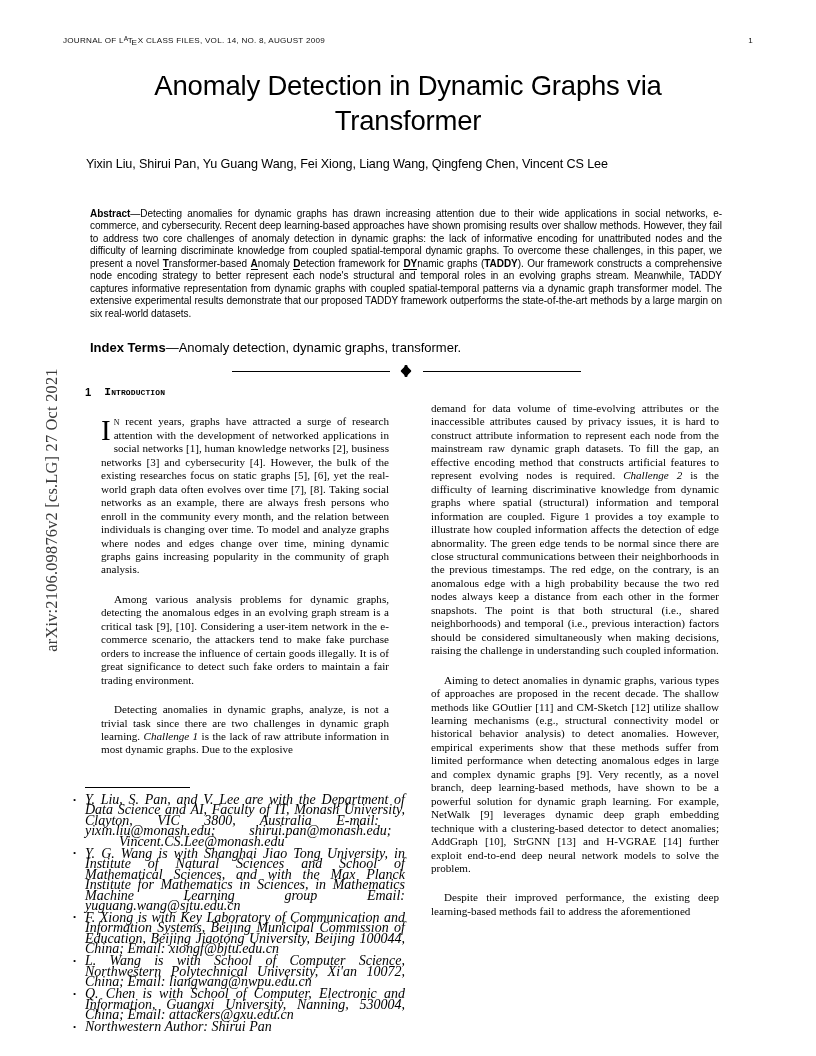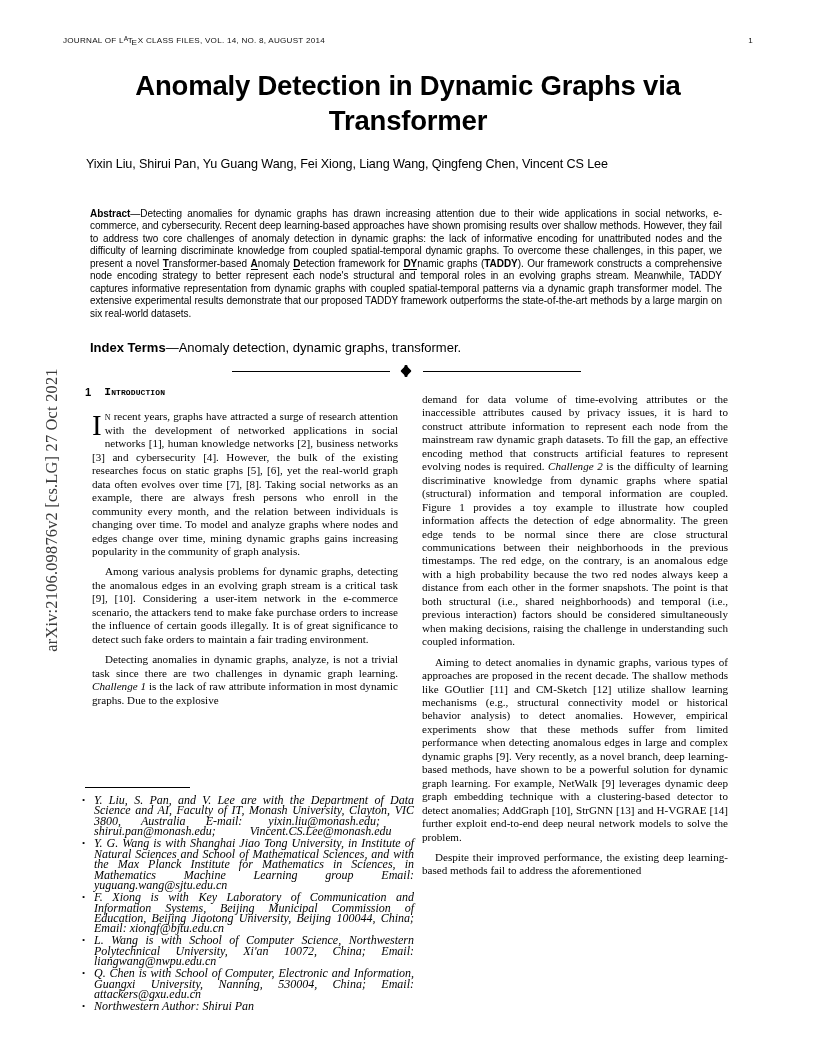--- a/index.html
+++ b/index.html
@@ -59,21 +59,21 @@
   
   .title {
     position: absolute;
     top: 68px;
     left: 96px;
     width: 624px;
     text-align: center;
     font-family: "Liberation Sans", sans-serif;
     font-size: 27.5px;
     line-height: 35px;
-    font-weight: 700;
+    font-weight: 400;
     letter-spacing: -0.2px;
   }
   .authors {
     position: absolute;
     top: 157px;
     left: 86px;
     width: 644px;
     text-align: left;
     font-family: "Liberation Sans", sans-serif;
     font-size: 12.6px;
@@ -164,21 +164,21 @@
     display: flex;
     gap: 13px;
   }
   .sec-head .sc {
     font-variant: small-caps;
     text-transform: lowercase;
     font-family: Liberation Mono, monospace;
   }
   .sec-head .sc::first-letter { text-transform: uppercase; }
 
-  p.body { margin: 7px; text-indent: 13px; }
+  p.body { margin: 16px; text-indent: 13px; }
   p.body.first { text-indent: 0; }
   p.body em { font-style: italic; }
 
   .dropcap {
     float: left;
     font-family: "Liberation Serif", serif;
     font-size: 29px;
     line-height: 24px;
     padding: 2px 3px 0 0;
     margin-top: 1px;
@@ -191,26 +191,26 @@
   .fn-rule {
     position: absolute;
     left: 85px;
     top: 787px;
     width: 105px;
     height: 1px;
     background: #000;
   }
   .footnotes {
     position: absolute;
-    left: 76px;
+    left: 67px;
     top: 795px;
     width: 338px;
     font-family: "Liberation Serif", serif;
     font-style: italic;
-    font-size: 12px;
+    font-size: 14px;
     line-height: 10.45px;
     text-align: justify;
   }
   .footnotes ul {
     margin: 0;
     padding: 0 0 0 18px;
     list-style: none;
   }
   .footnotes li {
     position: relative;
@@ -227,21 +227,21 @@
   .fn-mail { }
   .fn-sp { display: inline-block; width: 26px; }
   .fn-sp2 { display: inline-block; width: 34px; }
 </style>
 </head>
 <body>
 
 <div class="page">
 
   <div class="runhead">
-    <div><span>JOURNAL OF </span><span class="ltx"><span>L</span><span class="ltx-a">A</span><span class="ltx-t">T</span><span class="ltx-e">E</span><span>X</span></span><span> CLASS FILES, VOL. 14, NO. 8, AUGUST 2014</span></div>
+    <div><span>JOURNAL OF </span><span class="ltx"><span>L</span><span class="ltx-a">A</span><span class="ltx-t">T</span><span class="ltx-e">E</span><span>X</span></span><span> CLASS FILES, VOL. 14, NO. 8, AUGUST 2009</span></div>
     <div>1</div>
   </div>
 
   <div class="arxiv-stamp">arXiv:2106.09876v2  [cs.LG]  27 Oct 2021</div>
 
   <div class="title">Anomaly Detection in Dynamic Graphs via Transformer</div>
   <div class="authors">Yixin Liu, Shirui Pan, Yu Guang Wang, Fei Xiong, Liang Wang, Qingfeng Chen, Vincent CS Lee</div>
 
   <div class="abstract">
     <b>Abstract</b><span>—</span><span>Detecting anomalies for dynamic graphs has drawn increasing attention due to their wide applications in social networks, e-commerce, and cybersecurity. Recent deep learning-based approaches have shown promising results over shallow methods. However, they fail to address two core challenges of anomaly detection in dynamic graphs: the lack of informative encoding for unattributed nodes and the difficulty of learning discriminate knowledge from coupled spatial-temporal dynamic graphs. To overcome these challenges, in this paper, we present a novel </span><b class="uline">T</b><span>ransformer-based </span><b class="uline">A</b><span>nomaly </span><b class="uline">D</b><span>etection framework for </span><b class="uline">DY</b><span>namic graphs (</span><b>TADDY</b><span>). Our framework constructs a comprehensive node encoding strategy to better represent each node's structural and temporal roles in an evolving graphs stream. Meanwhile, TADDY captures informative representation from dynamic graphs with coupled spatial-temporal patterns via a dynamic graph transformer model. The extensive experimental results demonstrate that our proposed TADDY framework outperforms the state-of-the-art methods by a large margin on six real-world datasets.</span>

